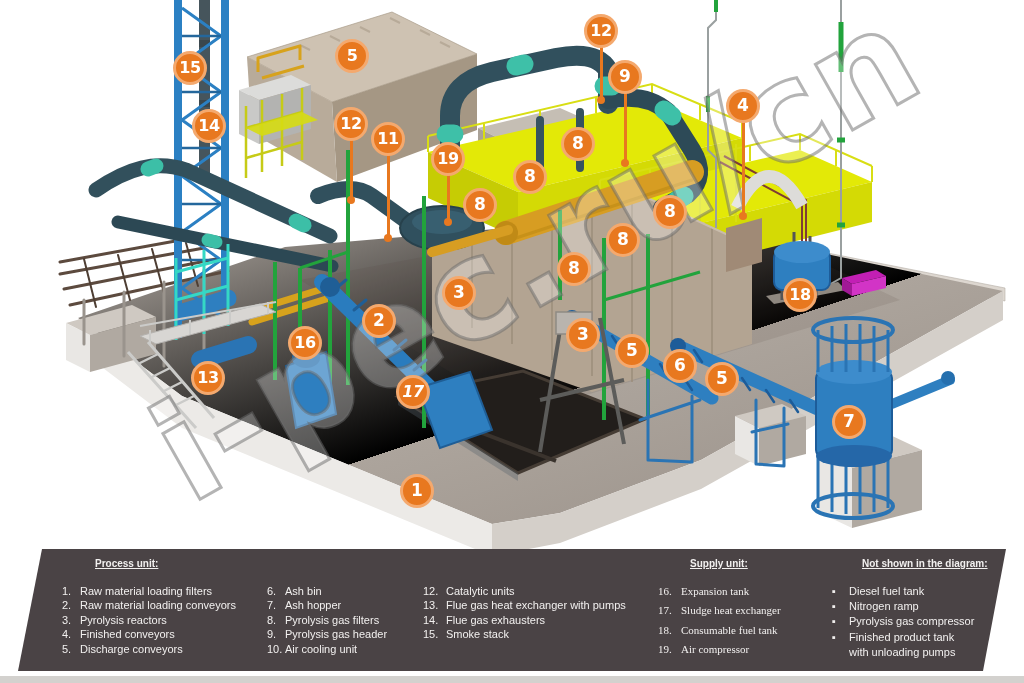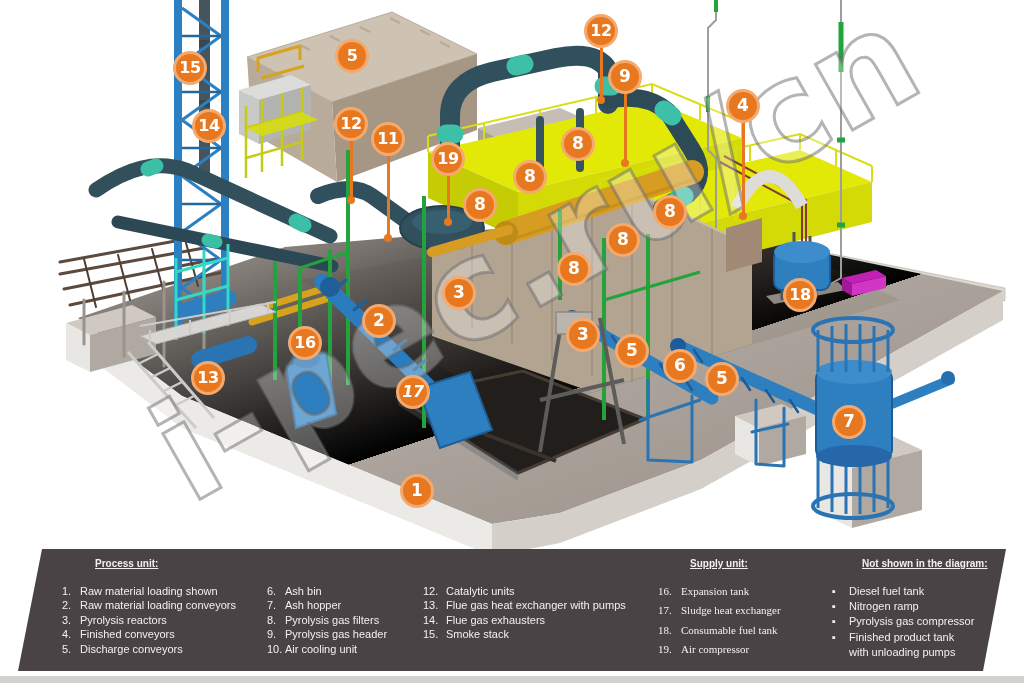--- a/index.html
+++ b/index.html
@@ -293,21 +293,21 @@
     <div class="marker two" style="left: 800px; top: 295px;">18</div>
     <div class="marker" style="left: 849px; top: 422px;">7</div>
     <div class="marker" style="left: 417px; top: 491px;">1</div>
   </div>
 
 <div id="legend">
   <div class="lg-h" id="lg-h-process">Process unit:</div>
   <div class="lg-col" id="lg-col1">
       <div class="lg-row">
         <span class="num">1.</span>
-        <span class="lbl">Raw material loading shown</span>
+        <span class="lbl">Raw material loading filters</span>
       </div>
       <div class="lg-row">
         <span class="num">2.</span>
         <span class="lbl">Raw material loading conveyors</span>
       </div>
       <div class="lg-row">
         <span class="num">3.</span>
         <span class="lbl">Pyrolysis reactors</span>
       </div>
       <div class="lg-row">

